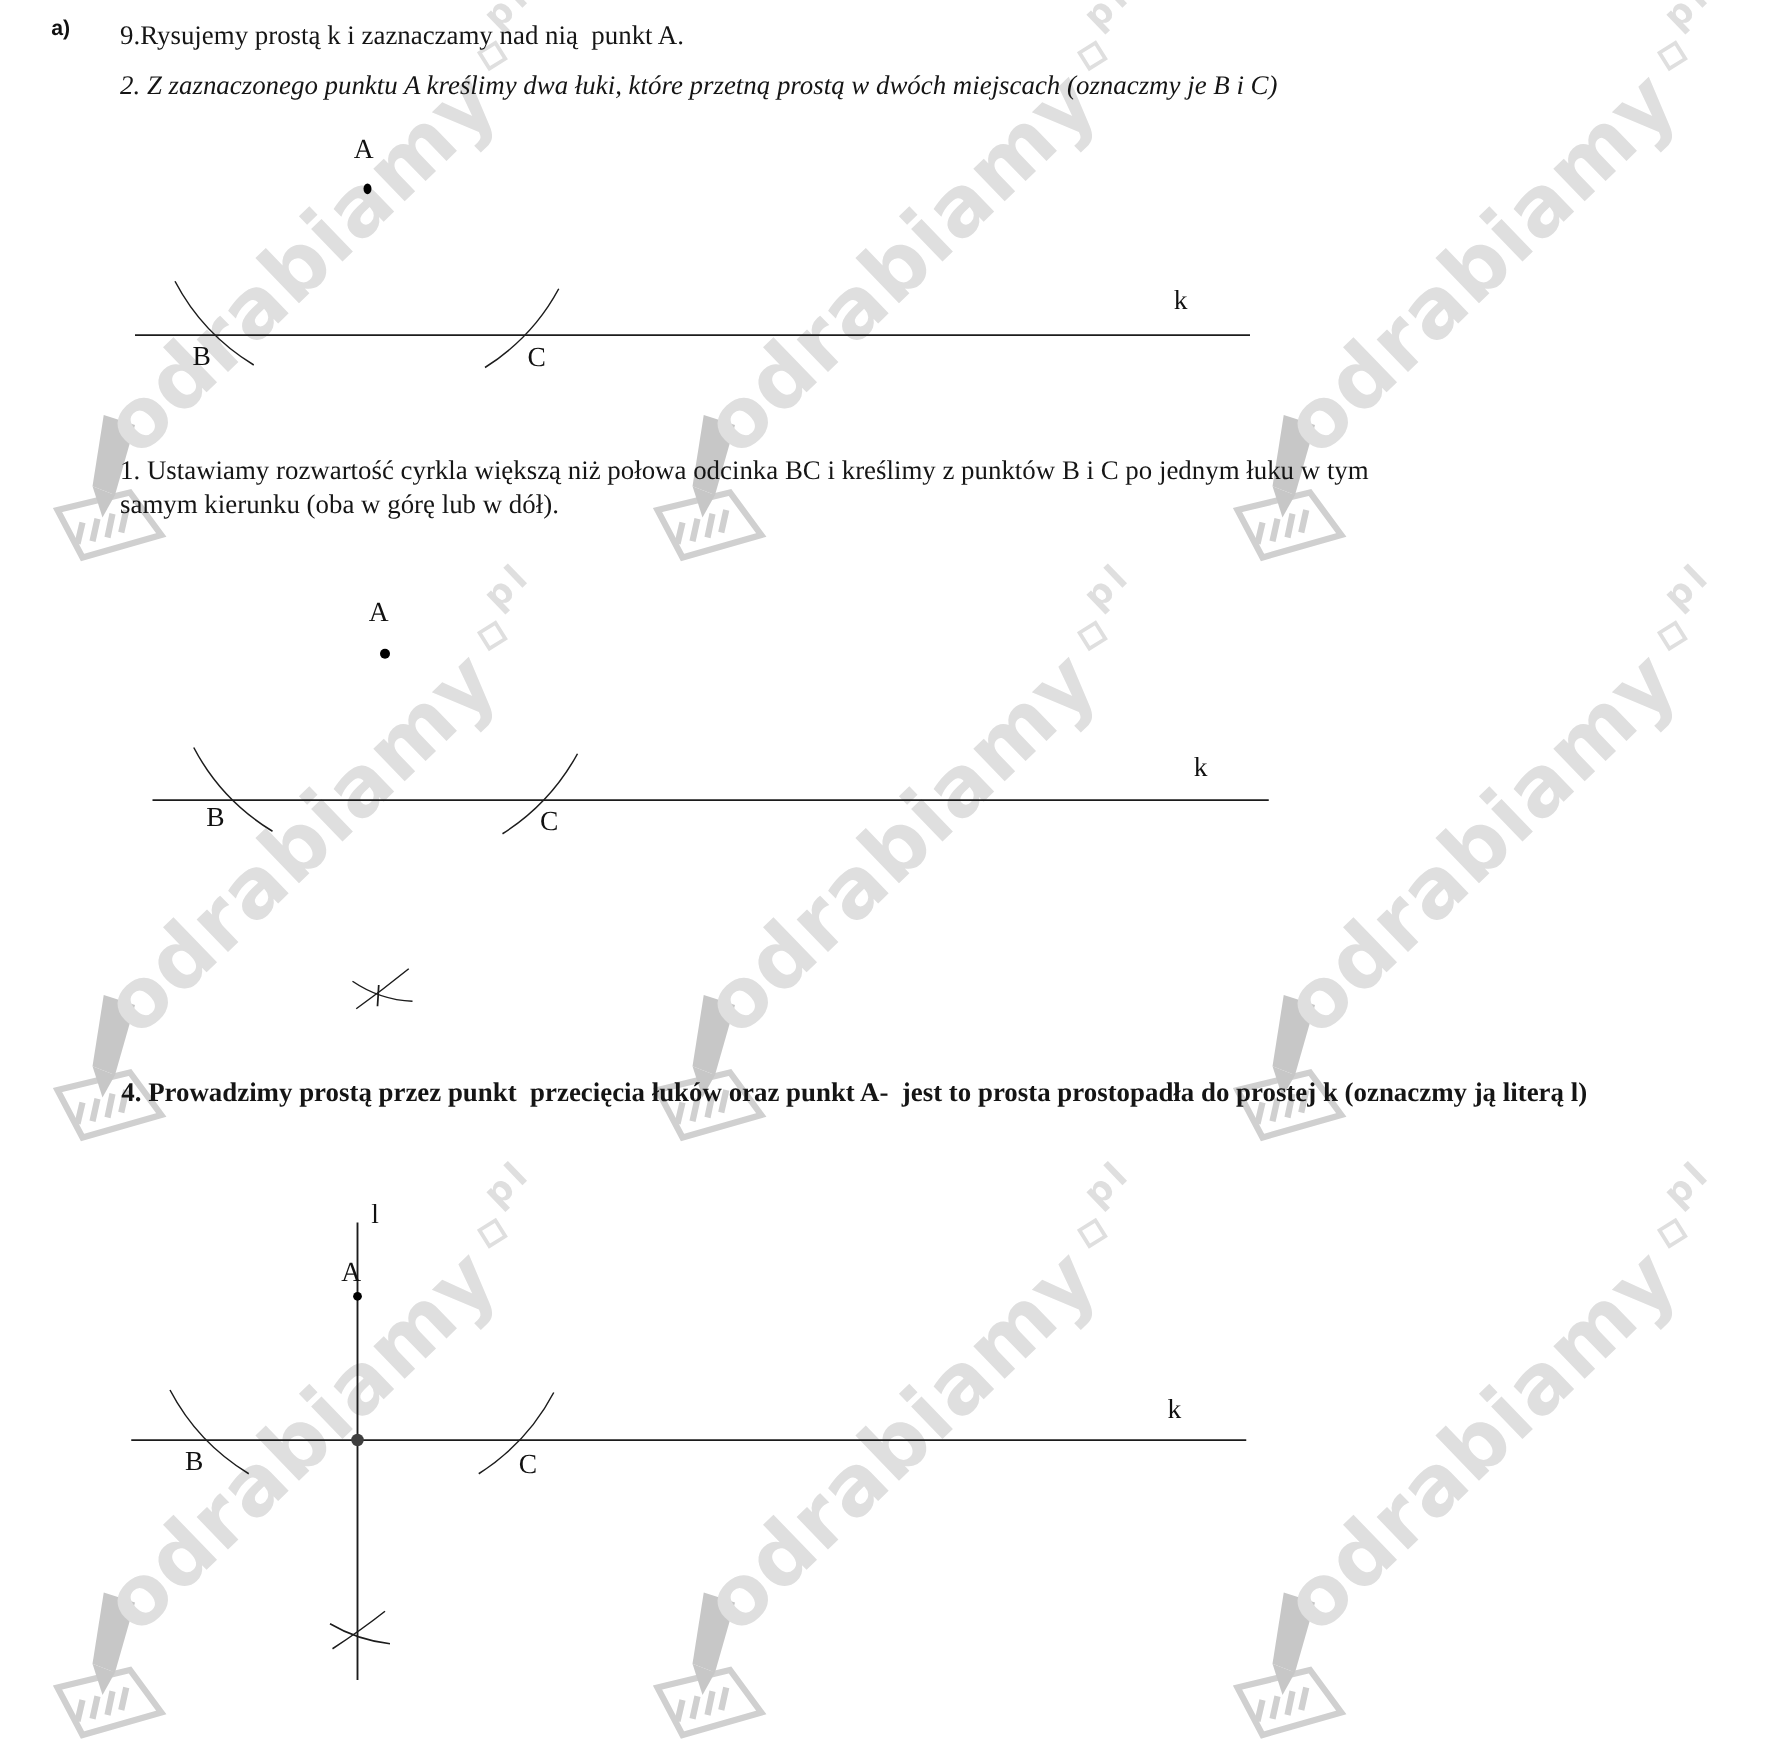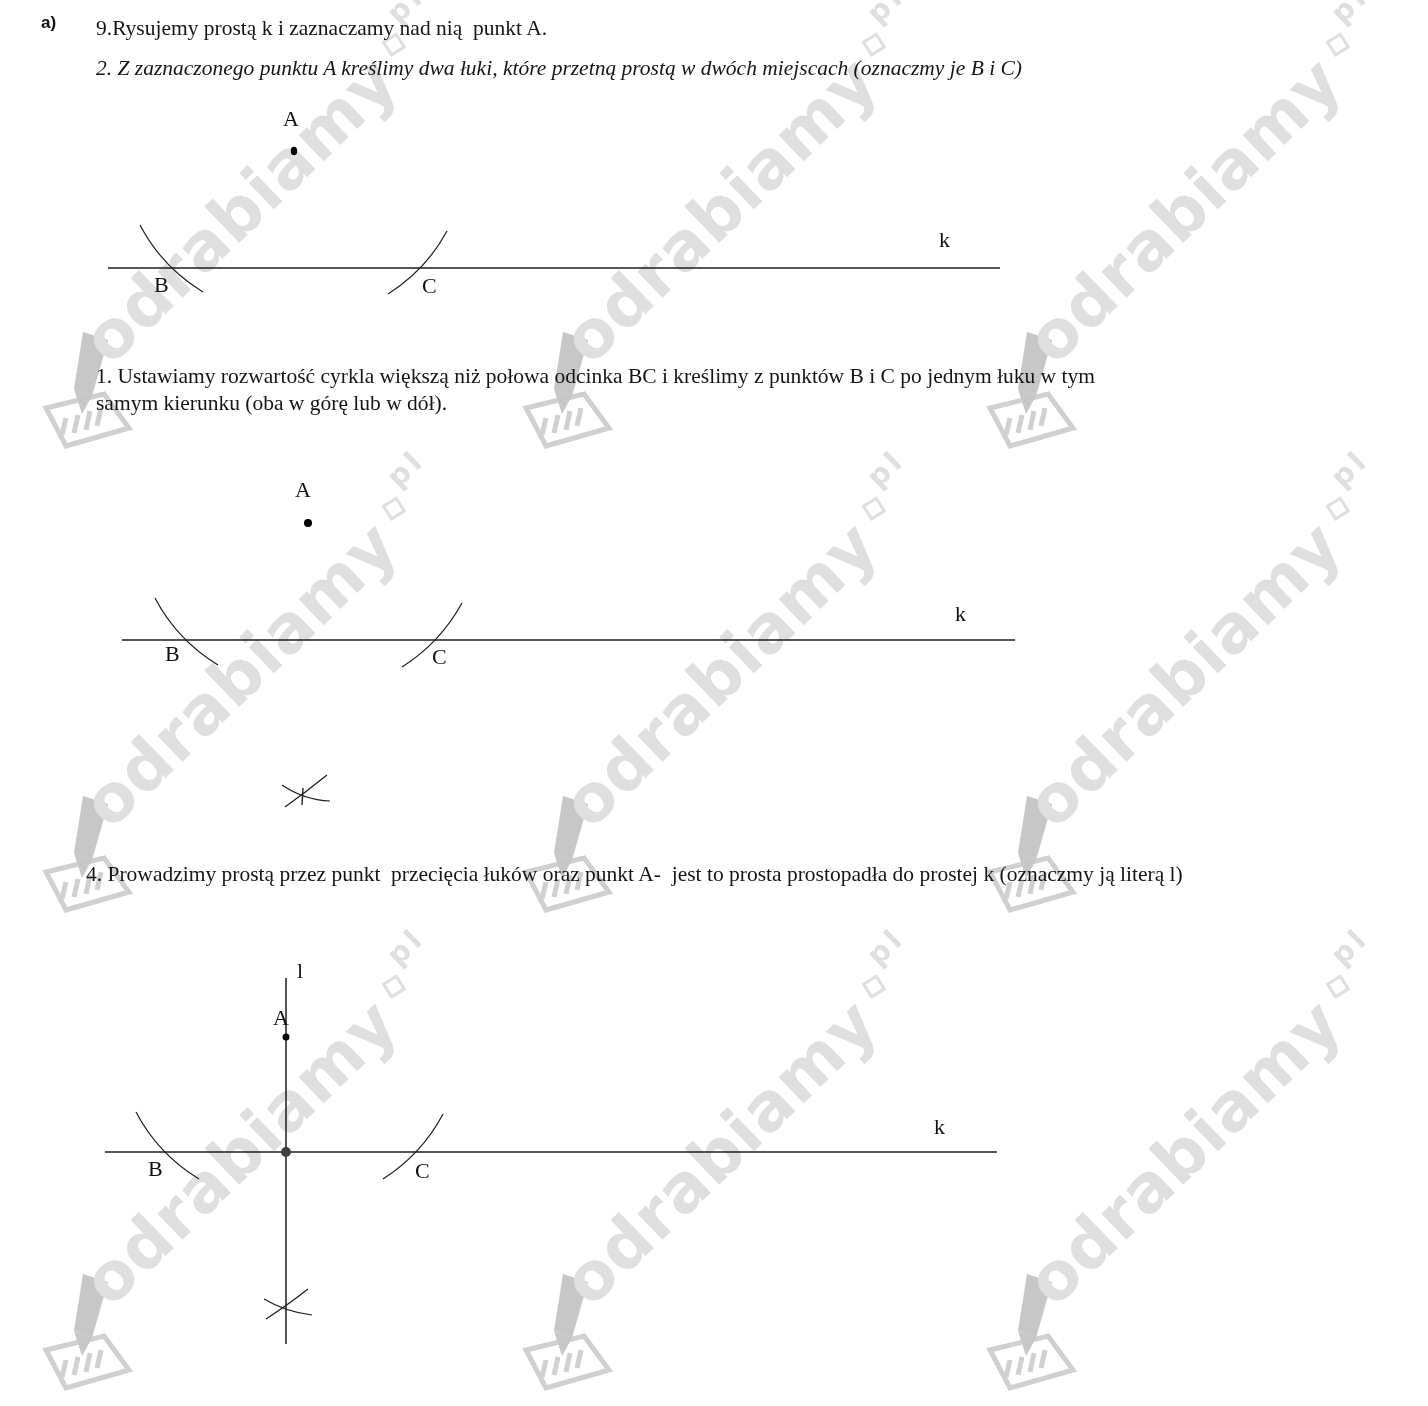--- a/index.html
+++ b/index.html
@@ -232,21 +232,21 @@
   </div>
 
   <div class="content">
 
     <div class="sec-label">a)</div>
 
     <div class="step" style="left:96px; top:15px;">9.Rysujemy prostą k i zaznaczamy nad nią  punkt A.</div>
     <div class="step" style="left:96px; top:55px;font-style:italic;">2. Z zaznaczonego punktu A kreślimy dwa łuki, które przetną prostą w dwóch miejscach (oznaczmy je B i C)</div>
     <div class="step" style="left:96px; top:363px;">1. Ustawiamy rozwartość cyrkla większą niż połowa odcinka BC i kreślimy z punktów B i C po jednym łuku w tym
 samym kierunku (oba w górę lub w dół).</div>
-    <div class="step" style="left:86px; top:861px;">4. Prowadzimy prostą przez punkt  przecięcia łuków oraz punkt A-  jest to prosta prostopadła do prostej k (oznaczmy ją literą l)</div>
+    <div class="step" style="left:97px; top:861px;font-weight:bold;">4. Prowadzimy prostą przez punkt  przecięcia łuków oraz punkt A-  jest to prosta prostopadła do prostej k (oznaczmy ją literą l)</div>
 
     <svg class="fig-layer" width="1428" height="1406" viewBox="0 0 1428 1406">
 
       <g stroke="#1c1c1c" fill="none">
         <path d="M108 268 H1000" stroke-width="1.4"></path>
         <path d="M140 225 Q162 267 203 292" stroke-width="1.2"></path>
         <path d="M447 231 Q426 270 388 294" stroke-width="1.2"></path>
         <ellipse cx="294" cy="151" rx="3.2" ry="4.3" fill="#000" stroke="none"></ellipse>
       </g>
 

